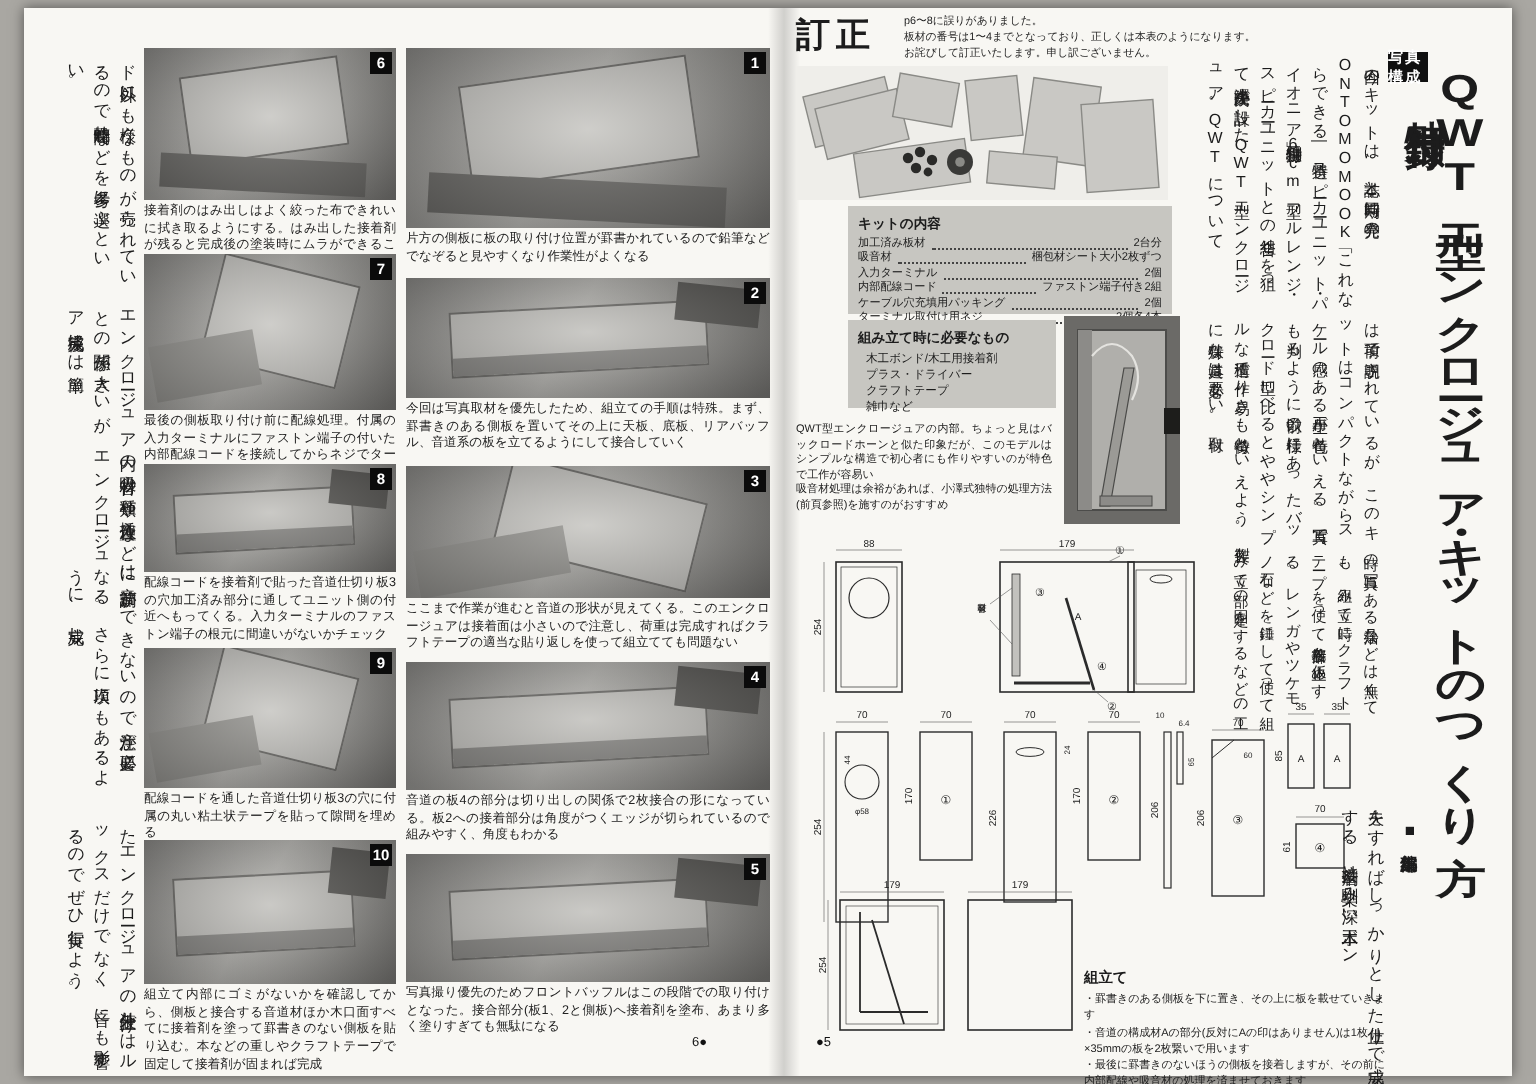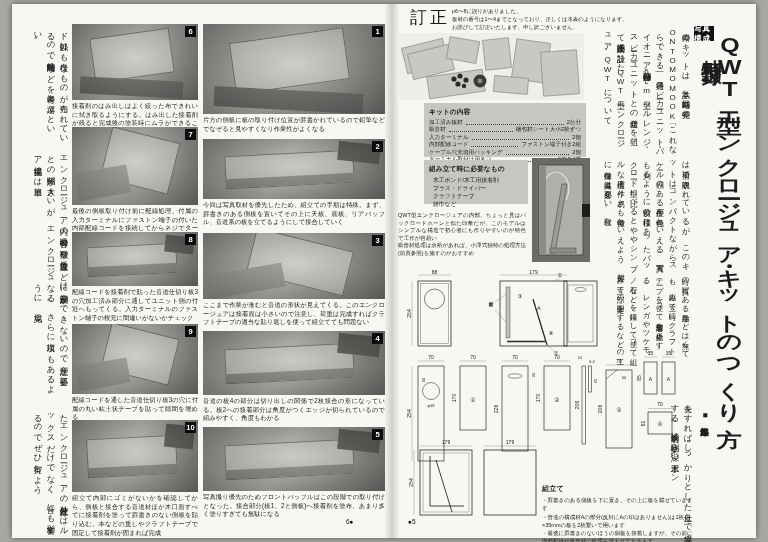--- a/index.html
+++ b/index.html
@@ -22,21 +22,21 @@
   .v3 .s1{left:26%;top:9%;width:54%;height:66%;background:#c8c7c3;border:1px solid #6e6d6a;transform:rotate(14deg);}
   .v3 .s2{left:3%;top:54%;width:42%;height:36%;background:#989793;transform:rotate(-10deg);}
   .badge{position:absolute;top:2px;right:2px;width:11px;height:11px;background:#0b0b0b;
     color:#fff;font-size:7.5px;font-weight:bold;display:flex;align-items:center;justify-content:center;z-index:2;}
   .cap{position:absolute;font-size:6.3px;line-height:1.38;text-align:justify;color:#222;}
   .graybox{position:absolute;background:#c7c6c1;padding:4px 5px;box-sizing:border-box;}
   .graybox .bt{font-size:6.8px;font-weight:bold;margin-bottom:2px;}
   .krow{display:flex;align-items:flex-end;font-size:5.6px;line-height:7.4px;}
   .krow .leader{flex:1;border-bottom:1px dotted #444;margin:0 3px 1.5px 3px;height:4px;}
   .titem{font-size:5.8px;line-height:8px;padding-left:4px;}
-  .teisei-title{position:absolute;left:398px;top:6px;font-size:17px;font-weight:400;letter-spacing:3px;margin-left:12px;}
+  .teisei-title{position:absolute;left:398px;top:6px;font-size:17px;font-weight:700;letter-spacing:3px;}
   .teisei-note{position:absolute;left:452px;top:8px;font-size:5.4px;line-height:1.45;color:#222;}
   .assembly{position:absolute;left:542px;top:484px;width:152px;}
   .assembly .at{font-size:7.2px;font-weight:bold;margin-bottom:2px;}
   .assembly .ab{font-size:5.5px;line-height:1.5;color:#222;}
   .tag-box{position:absolute;left:694px;top:26px;width:20px;height:15px;background:#101010;color:#fff;
     font-size:7.6px;font-weight:bold;display:flex;align-items:center;justify-content:center;letter-spacing:1px;}
   .kicker{left:699px;top:44px;font-size:20px;font-weight:900;letter-spacing:2px;}
   .headline{left:717px;top:34px;font-size:19.5px;font-weight:900;transform:scaleX(1.28);transform-origin:center;letter-spacing:0;}
   .byline{left:699px;top:410px;font-size:8.5px;font-weight:bold;}
   .pagenum{position:absolute;font-size:6.5px;color:#111;}

